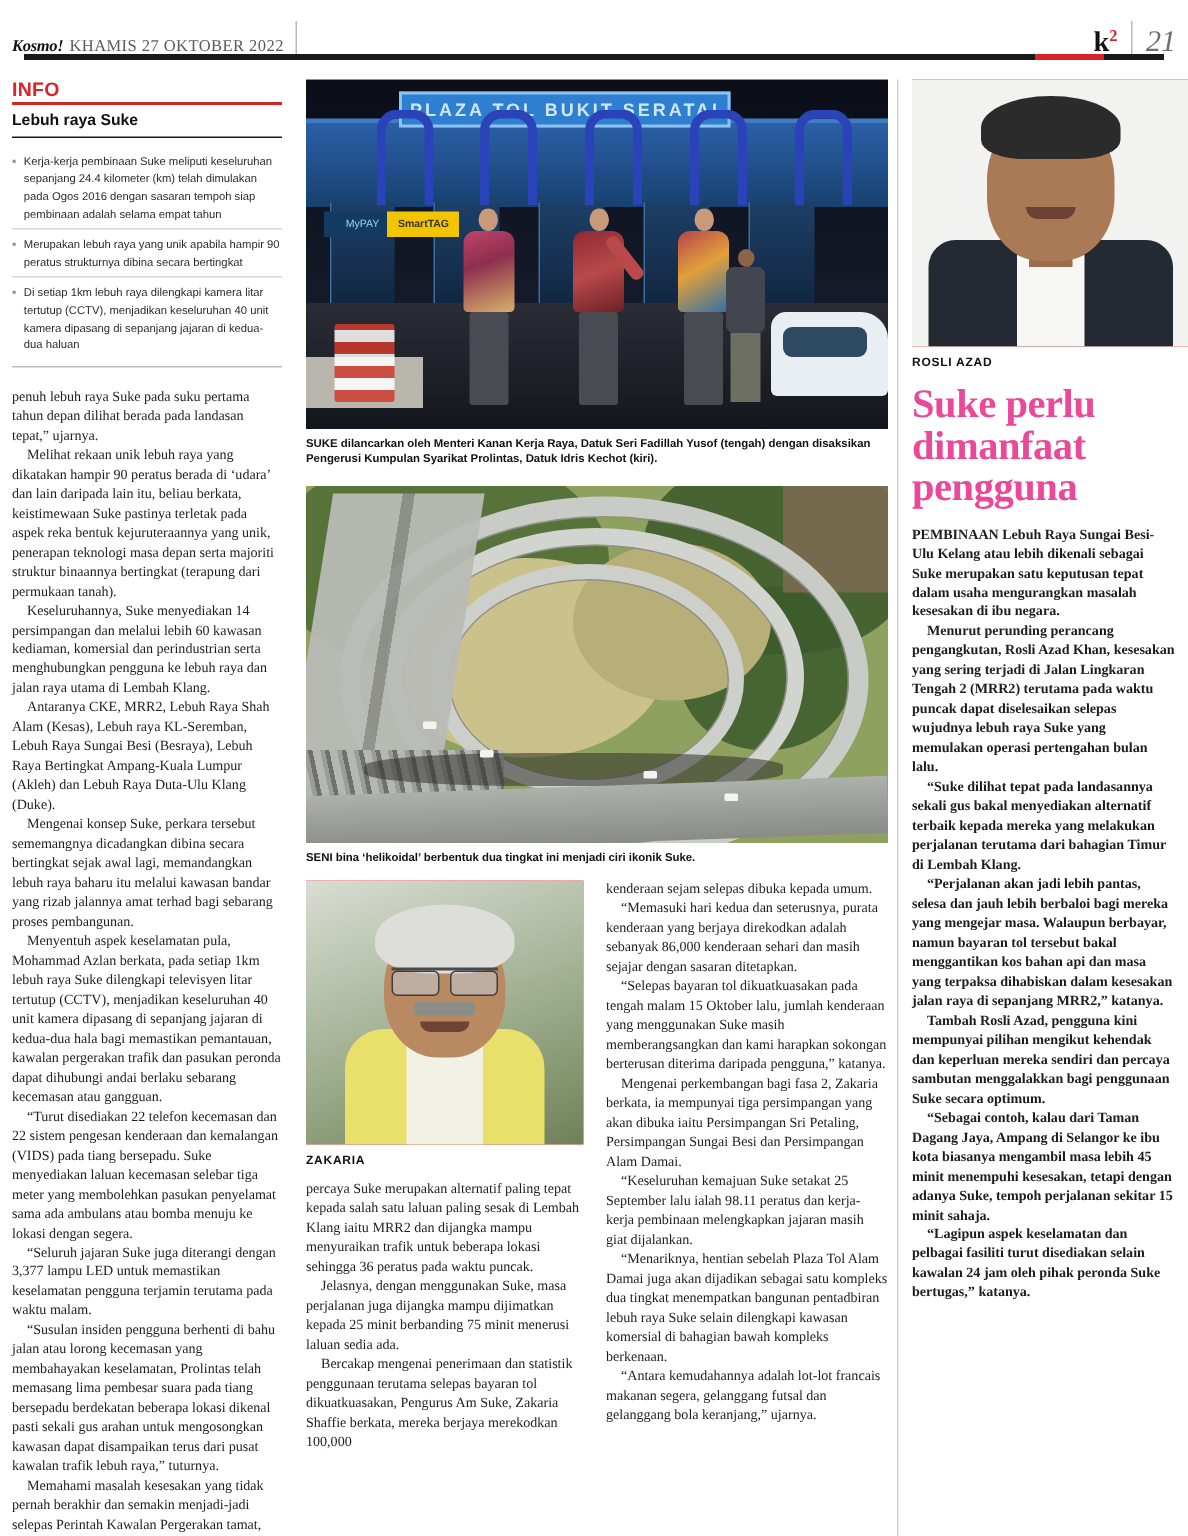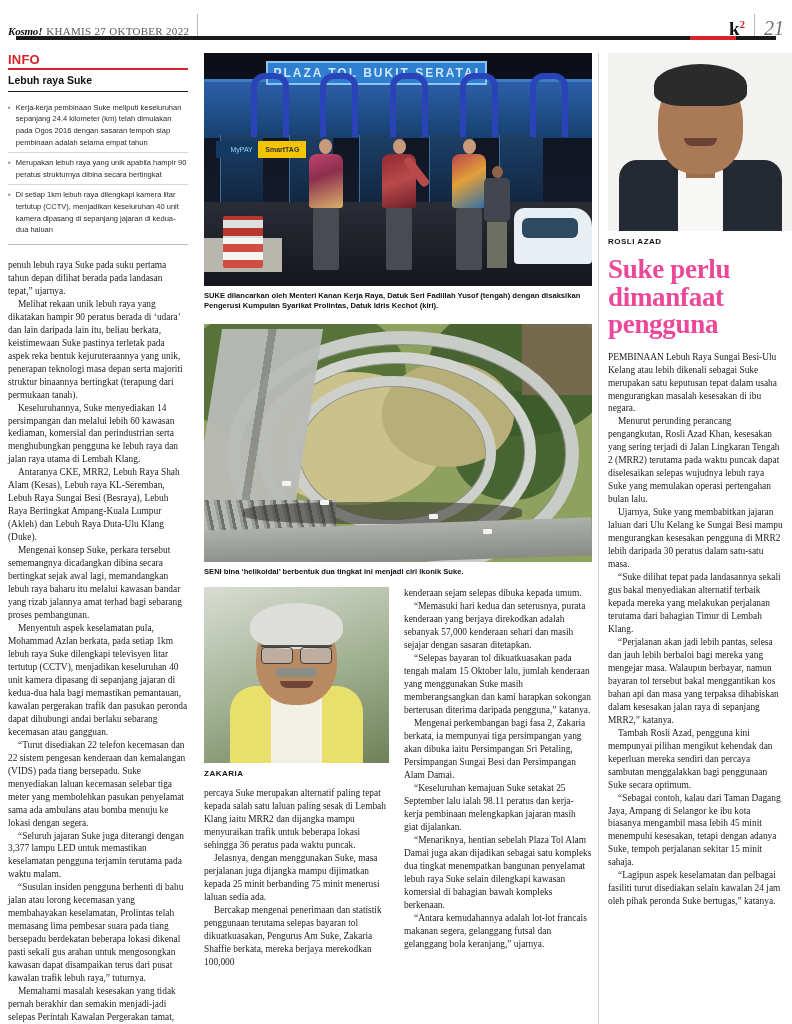--- a/index.html
+++ b/index.html
@@ -123,21 +123,21 @@
   .ra-jacket{position:absolute;left:6%;bottom:0;width:88%;height:40%;background:#242a33;border-radius:18px 18px 0 0;}
   .ra-shirt{position:absolute;left:38%;bottom:0;width:24%;height:34%;background:#f7f7f5;}
   .ra-neck{position:absolute;left:42%;bottom:30%;width:16%;height:14%;background:#9c6e4c;}
   .ra-head{position:absolute;left:27%;top:12%;width:46%;height:56%;background:#a97a55;border-radius:46% 46% 42% 42%;}
   .ra-hair{position:absolute;left:25%;top:6%;width:50%;height:24%;background:#2c2b2c;border-radius:50% 50% 30% 30%;}
   .ra-mouth{position:absolute;left:41%;top:48%;width:18%;height:4%;background:#6b4234;border-radius:0 0 9px 9px;}
   .name-label{font-family:"Liberation Sans", sans-serif;font-weight:bold;font-size:8px;letter-spacing:0.5px;color:#111;margin-top:6px;}
 
   
   .headline{font-family:"Liberation Serif", serif;font-weight:bold;font-size:27px;line-height:1.02;color:#ec4899;margin-top:10px;letter-spacing:-0.3px;}
-  .right-body{margin-top:12px;}
+  .right-body{margin-top:12px;font-weight:bold;}
 
   
   .mid-lower{display:flex;gap:12px;margin-top:10px;}
   .mid-lower .c{flex:1;}
 </style>
 </head>
 <body>
 
 <div class="page">
 
@@ -288,25 +288,25 @@
           <div class="body-text" style="margin-top:9px">
             <p class="noindent">percaya Suke merupakan alternatif paling tepat kepada salah satu laluan paling sesak di Lembah Klang iaitu MRR2 dan dijangka mampu menyuraikan trafik untuk beberapa lokasi sehingga 36 peratus pada waktu puncak.</p>
             <p>Jelasnya, dengan menggunakan Suke, masa perjalanan juga dijangka mampu dijimatkan kepada 25 minit berbanding 75 minit menerusi laluan sedia ada.</p>
             <p>Bercakap mengenai penerimaan dan statistik penggunaan terutama selepas bayaran tol dikuatkuasakan, Pengurus Am Suke, Zakaria Shaffie berkata, mereka berjaya merekodkan 100,000</p>
           </div>
         </div>
 
         <div class="c">
           <div class="body-text">
             <p class="noindent">kenderaan sejam selepas dibuka kepada umum.</p>
-            <p>“Memasuki hari kedua dan seterusnya, purata kenderaan yang berjaya direkodkan adalah sebanyak 57,000 kenderaan sehari dan masih sejajar dengan sasaran ditetapkan.</p>
+            <p>“Memasuki hari kedua dan seterusnya, purata kenderaan yang berjaya direkodkan adalah sebanyak 86,000 kenderaan sehari dan masih sejajar dengan sasaran ditetapkan.</p>
             <p>“Selepas bayaran tol dikuatkuasakan pada tengah malam 15 Oktober lalu, jumlah kenderaan yang menggunakan Suke masih memberangsangkan dan kami harapkan sokongan berterusan diterima daripada pengguna,” katanya.</p>
             <p>Mengenai perkembangan bagi fasa 2, Zakaria berkata, ia mempunyai tiga persimpangan yang akan dibuka iaitu Persimpangan Sri Petaling, Persimpangan Sungai Besi dan Persimpangan Alam Damai.</p>
             <p>“Keseluruhan kemajuan Suke setakat 25 September lalu ialah 98.11 peratus dan kerja-kerja pembinaan melengkapkan jajaran masih giat dijalankan.</p>
-            <p>“Menariknya, hentian sebelah Plaza Tol Alam Damai juga akan dijadikan sebagai satu kompleks dua tingkat menempatkan bangunan penyelamat lebuh raya Suke selain dilengkapi kawasan komersial di bahagian bawah kompleks berkenaan.</p>
+            <p>“Menariknya, hentian sebelah Plaza Tol Alam Damai juga akan dijadikan sebagai satu kompleks dua tingkat menempatkan bangunan pentadbiran lebuh raya Suke selain dilengkapi kawasan komersial di bahagian bawah kompleks berkenaan.</p>
             <p>“Antara kemudahannya adalah lot-lot francais makanan segera, gelanggang futsal dan gelanggang bola keranjang,” ujarnya.</p>
           </div>
         </div>
 
       </div>
     </div>
 
     <div class="col-right">
 
       <div class="photo photo-portrait" style="height:178px">
@@ -318,21 +318,20 @@
         <div class="ra-hair"></div>
         <div class="ra-mouth"></div>
       </div>
       <div class="name-label">ROSLI AZAD</div>
 
       <div class="headline">Suke perlu dimanfaat pengguna</div>
 
       <div class="body-text right-body">
         <p class="noindent">PEMBINAAN Lebuh Raya Sungai Besi-Ulu Kelang atau lebih dikenali sebagai Suke merupakan satu keputusan tepat dalam usaha mengurangkan masalah kesesakan di ibu negara.</p>
         <p>Menurut perunding perancang pengangkutan, Rosli Azad Khan, kesesakan yang sering terjadi di Jalan Lingkaran Tengah 2 (MRR2) terutama pada waktu puncak dapat diselesaikan selepas wujudnya lebuh raya Suke yang memulakan operasi pertengahan bulan lalu.</p>
-        <p>Ujarnya, Suke yang membabitkan jajaran laluan dari Ulu Kelang ke Sungai Besi mampu mengurangkan kesesakan pengguna di MRR2 lebih daripada 30 peratus dalam satu-satu masa.</p>
         <p>“Suke dilihat tepat pada landasannya sekali gus bakal menyediakan alternatif terbaik kepada mereka yang melakukan perjalanan terutama dari bahagian Timur di Lembah Klang.</p>
         <p>“Perjalanan akan jadi lebih pantas, selesa dan jauh lebih berbaloi bagi mereka yang mengejar masa. Walaupun berbayar, namun bayaran tol tersebut bakal menggantikan kos bahan api dan masa yang terpaksa dihabiskan dalam kesesakan jalan raya di sepanjang MRR2,” katanya.</p>
         <p>Tambah Rosli Azad, pengguna kini mempunyai pilihan mengikut kehendak dan keperluan mereka sendiri dan percaya sambutan menggalakkan bagi penggunaan Suke secara optimum.</p>
         <p>“Sebagai contoh, kalau dari Taman Dagang Jaya, Ampang di Selangor ke ibu kota biasanya mengambil masa lebih 45 minit menempuhi kesesakan, tetapi dengan adanya Suke, tempoh perjalanan sekitar 15 minit sahaja.</p>
         <p>“Lagipun aspek keselamatan dan pelbagai fasiliti turut disediakan selain kawalan 24 jam oleh pihak peronda Suke bertugas,” katanya.</p>
       </div>
     </div>
 
   </div>
 </div>

